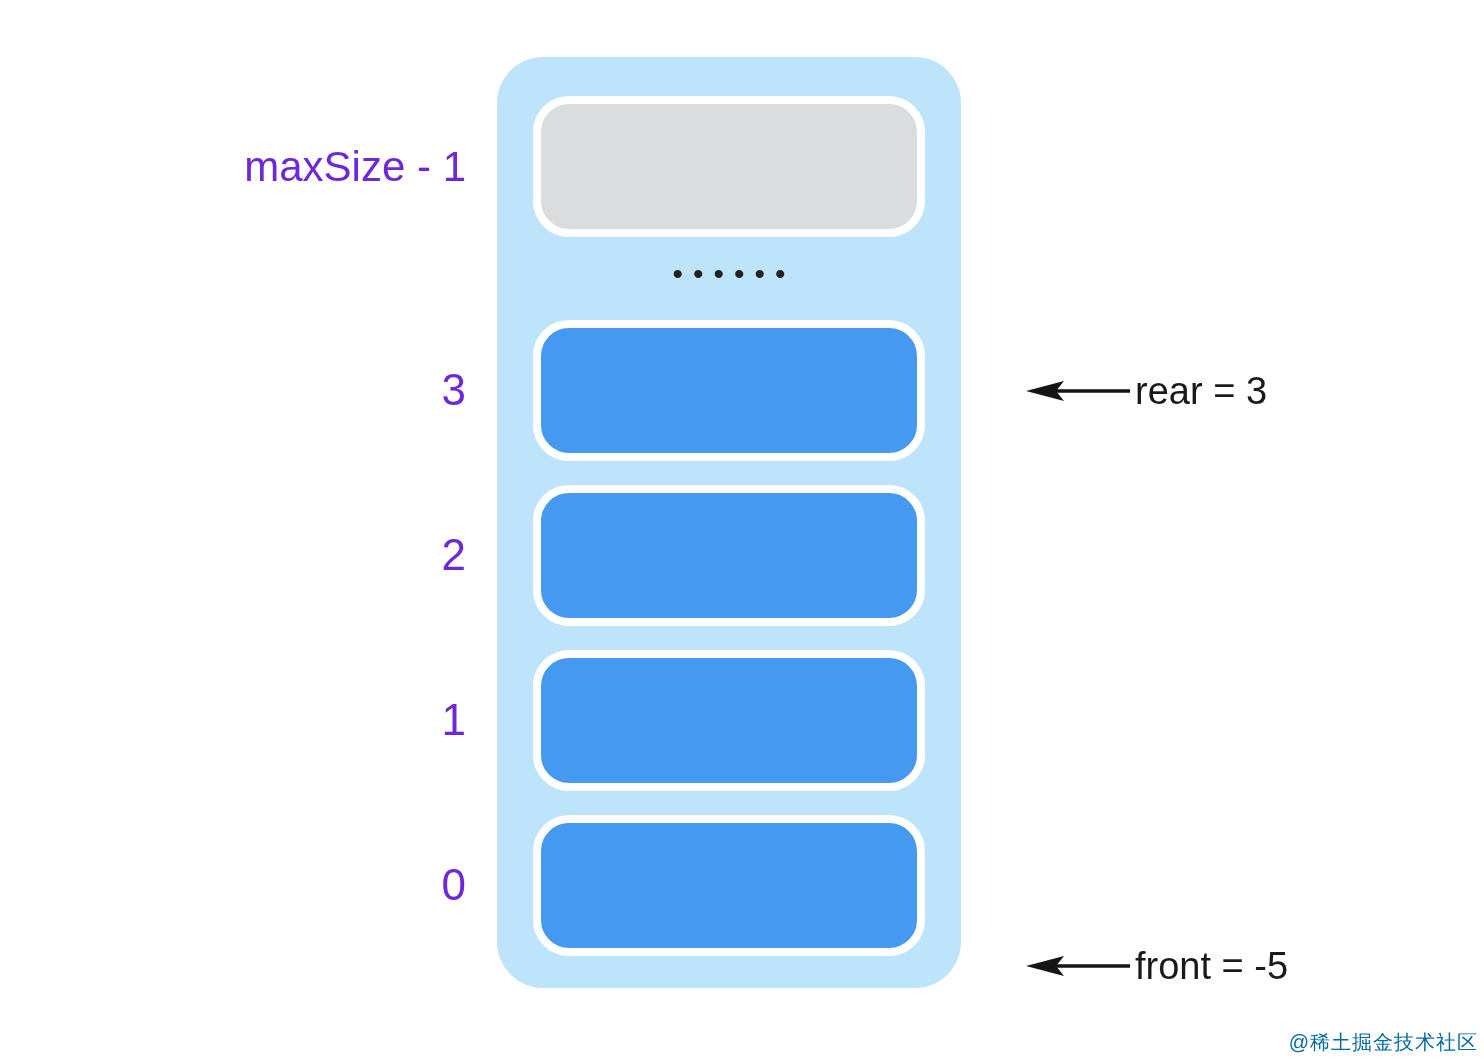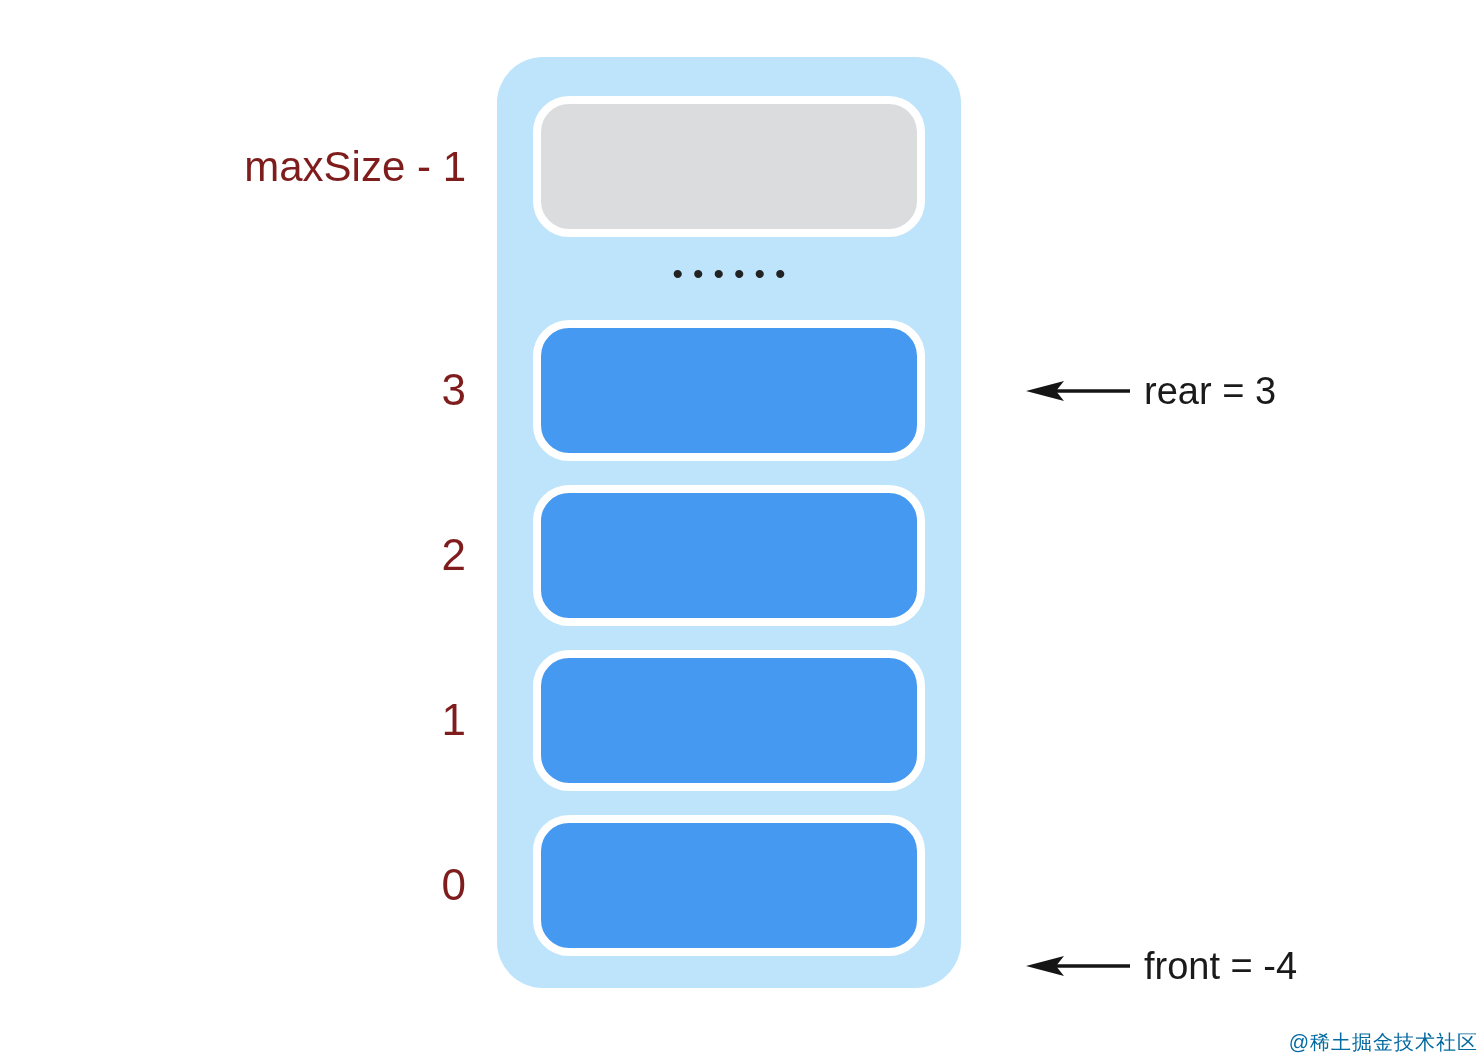--- a/index.html
+++ b/index.html
@@ -17,21 +17,21 @@
   .canvas {
     position: absolute;
     inset: 0;
   }
   
   .idx-label {
     position: absolute;
     left: 186px;
     width: 280px;
     text-align: right;
-    color: #7f1d1d;
+    color: #6d28d9;
     font-weight: 500;
     line-height: 52px;
     white-space: nowrap;
   }
   .idx-label.maxsize { top: 141px; font-size: 42px; }
   .idx-label.n3 { top: 364px; font-size: 44px; }
   .idx-label.n2 { top: 529px; font-size: 44px; }
   .idx-label.n1 { top: 694px; font-size: 44px; }
   .idx-label.n0 { top: 859px; font-size: 44px; }
 
@@ -72,21 +72,21 @@
     line-height: 40px;
     text-indent: 10px; 
     user-select: none;
   }
 
   
   .pointer {
     position: absolute;
     display: flex;
     align-items: center;
-    gap: 12px;
+    gap: 3px;
     height: 52px;
   }
   .pointer.rear  { left: 1024px; top: 365px; }
   .pointer.front { left: 1024px; top: 940px; }
   .pointer .label {
     color: #1a1a1a;
     font-size: 38px;
     font-weight: 500;
     white-space: nowrap;
   }
@@ -132,18 +132,18 @@
     <span class="label">rear = 3</span>
   </div>
 
   <div class="pointer front">
     <span>
       <svg width="108" height="26" viewBox="0 0 108 26" xmlns="http://www.w3.org/2000/svg">
         <path d="M30 13 H106" stroke="#151515" stroke-width="3.5" fill="none"></path>
         <polygon points="2,13 40,3 32,13 40,23" fill="#151515"></polygon>
       </svg>
     </span>
-    <span class="label">front = -4</span>
+    <span class="label">front = -5</span>
   </div>
 
   <div class="watermark">@稀土掘金技术社区</div>
 
 </div>
 
 </body></html>

